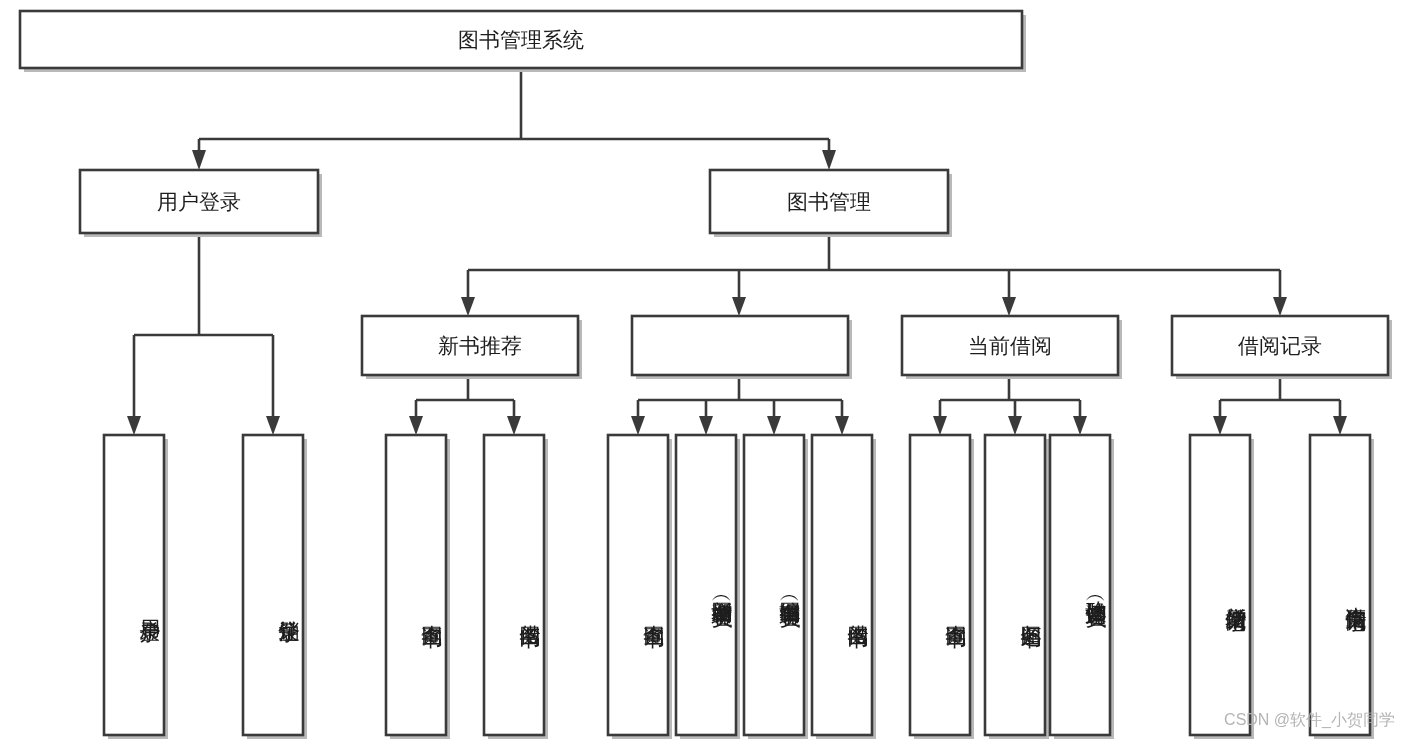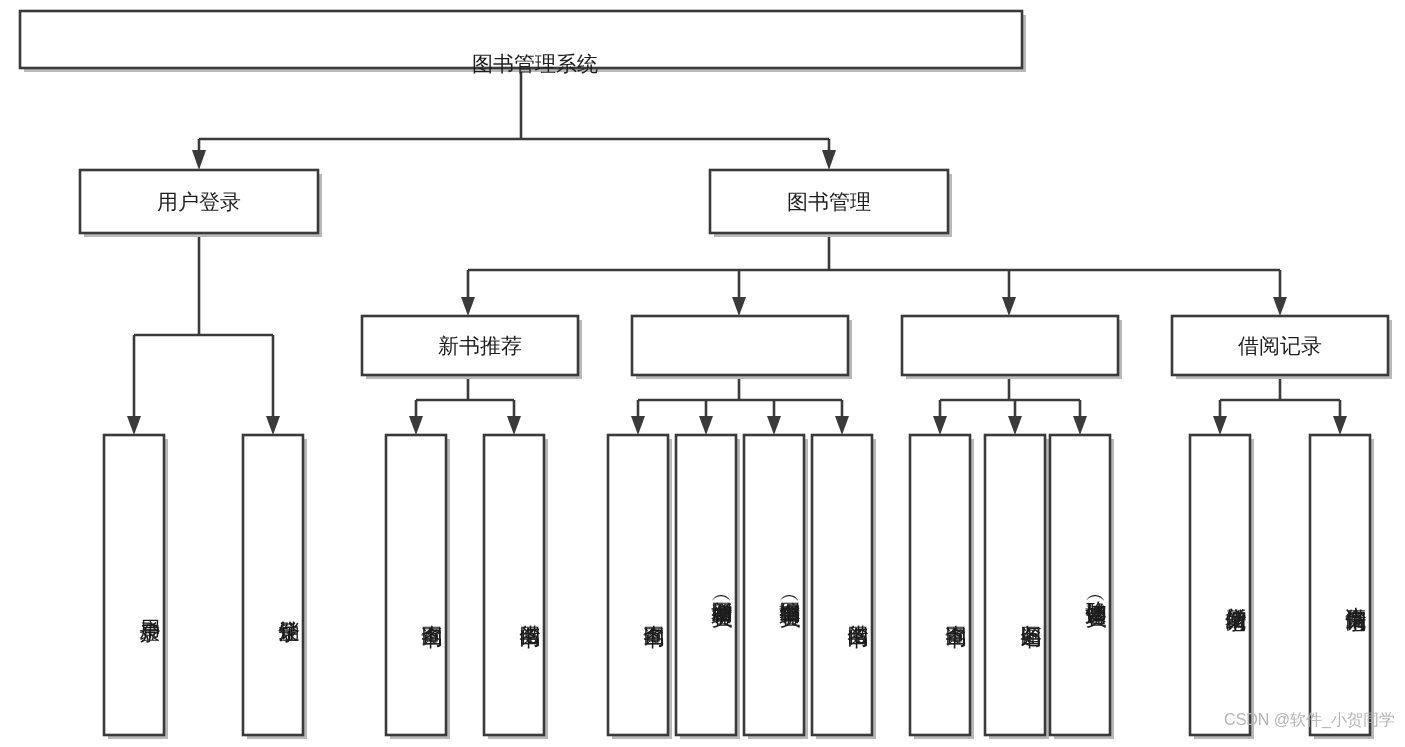--- a/index.html
+++ b/index.html
@@ -155,26 +155,27 @@
       <rect class="node-shadow" x="1054" y="439" width="60" height="300"></rect>
       <rect class="node-rect" x="1050" y="435" width="60" height="300"></rect>
 
       <rect class="node-shadow" x="1194" y="439" width="60" height="300"></rect>
       <rect class="node-rect" x="1190" y="435" width="60" height="300"></rect>
       <rect class="node-shadow" x="1314" y="439" width="60" height="300"></rect>
       <rect class="node-rect" x="1310" y="435" width="60" height="300"></rect>
     </g>
   </svg>
 
-  <div class="htext" style="left:34px;top:11px;width:1002px;height:57px;margin-top:24px;">图书管理系统</div>
+  <div class="htext" style="left:20px;top:11px;width:1002px;height:57px;">图书管理系统</div>
 
   <div class="htext" style="left:80px;top:170px;width:238px;height:63px;">用户登录</div>
   <div class="htext" style="left:710px;top:170px;width:238px;height:63px;">图书管理</div>
 
   <div class="htext" style="left:362px;top:316px;width:236px;height:59px;">新书推荐</div>
+  <div class="htext" style="left:902px;top:316px;width:216px;height:59px;">当前借阅</div>
   <div class="htext" style="left:1172px;top:316px;width:216px;height:59px;">借阅记录</div>
 
   <div class="vtext" style="left:104px;top:480px;width:60px;height:250px;">用户登录</div>
   <div class="vtext" style="left:243px;top:480px;width:60px;height:250px;">注销登录</div>
 
   <div class="vtext" style="left:386px;top:490px;width:60px;height:240px;">查询图书</div>
   <div class="vtext" style="left:484px;top:490px;width:60px;height:240px;">借阅图书</div>
 
   <div class="vtext" style="left:608px;top:490px;width:60px;height:240px;">查询图书</div>
   <div class="vtext" style="left:676px;top:443px;width:60px;height:290px;">新增图书（管理员）</div>

